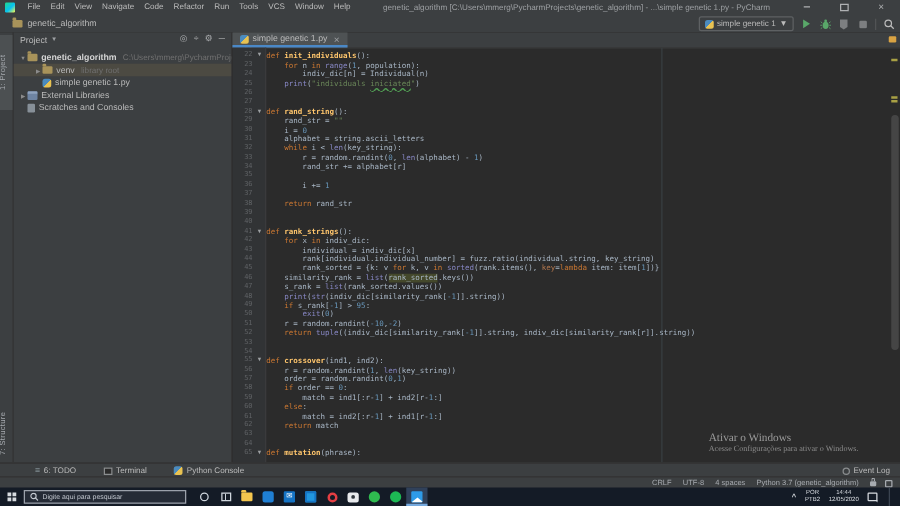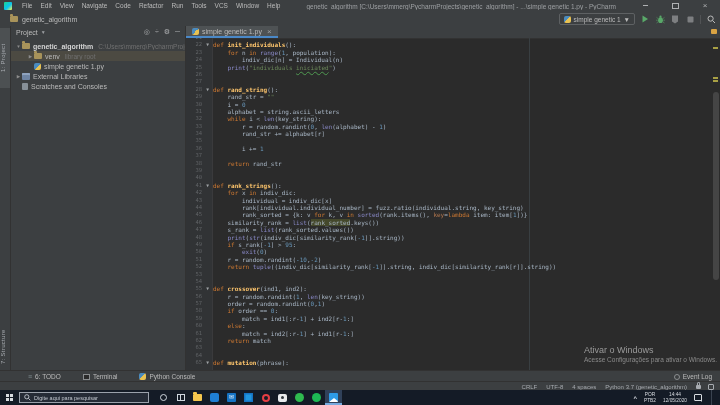--- a/index.html
+++ b/index.html
@@ -88,21 +88,21 @@
   .eico{width:6px;height:6px;border:1px solid #8A8D8F;border-radius:50%;box-sizing:border-box;}
 
   
   #statusbar{top:381px;height:9px;background:#3C3F41;border-top:1px solid #323232;display:flex;align-items:center;justify-content:flex-end;padding-right:6px;}
   .sitem{font-size:6px;color:#A7ABB0;margin-left:9px;white-space:nowrap;}
   .lock{width:5px;height:4px;background:#A7ABB0;border-radius:1px;position:relative;margin-left:9px;margin-top:1px;}
   .lock:before{content:"";position:absolute;top:-3px;left:.5px;width:3px;height:3px;border:1px solid #A7ABB0;border-bottom:none;border-radius:2px 2px 0 0;box-sizing:border-box;}
   .swidget{width:6px;height:6px;border:1px solid #A7ABB0;border-radius:1px;box-sizing:border-box;margin-left:7px;}
 
   
-  #watermark{position:absolute;left:584px;top:345px;z-index:30;}
+  #watermark{position:absolute;left:567px;top:345px;z-index:30;font-family:Liberation Serif, serif;}
   #watermark .w1{font-size:9px;color:#9a9a9a;}
   #watermark .w2{font-size:6.5px;color:#8a8a8a;margin-top:1px;}
 
   
   #taskbar{top:390px;height:15px;background:#141B26;display:flex;align-items:center;padding-left:2px;}
   #start{width:15px;height:15px;display:flex;align-items:center;justify-content:center;flex:none;}
   .wingrid{width:7px;height:7px;display:grid;grid-template-columns:3px 3px;grid-template-rows:3px 3px;gap:1px;}
   .wingrid i{background:#D7DBE0;}
   #tb-search{width:130px;height:11px;margin-left:2px;border:1px solid #9BA1AB;background:#252B36;display:flex;align-items:center;gap:3px;padding-left:4px;box-sizing:border-box;flex:none;}
   #tb-search span{font-size:5.5px;color:#C3C8D0;}

